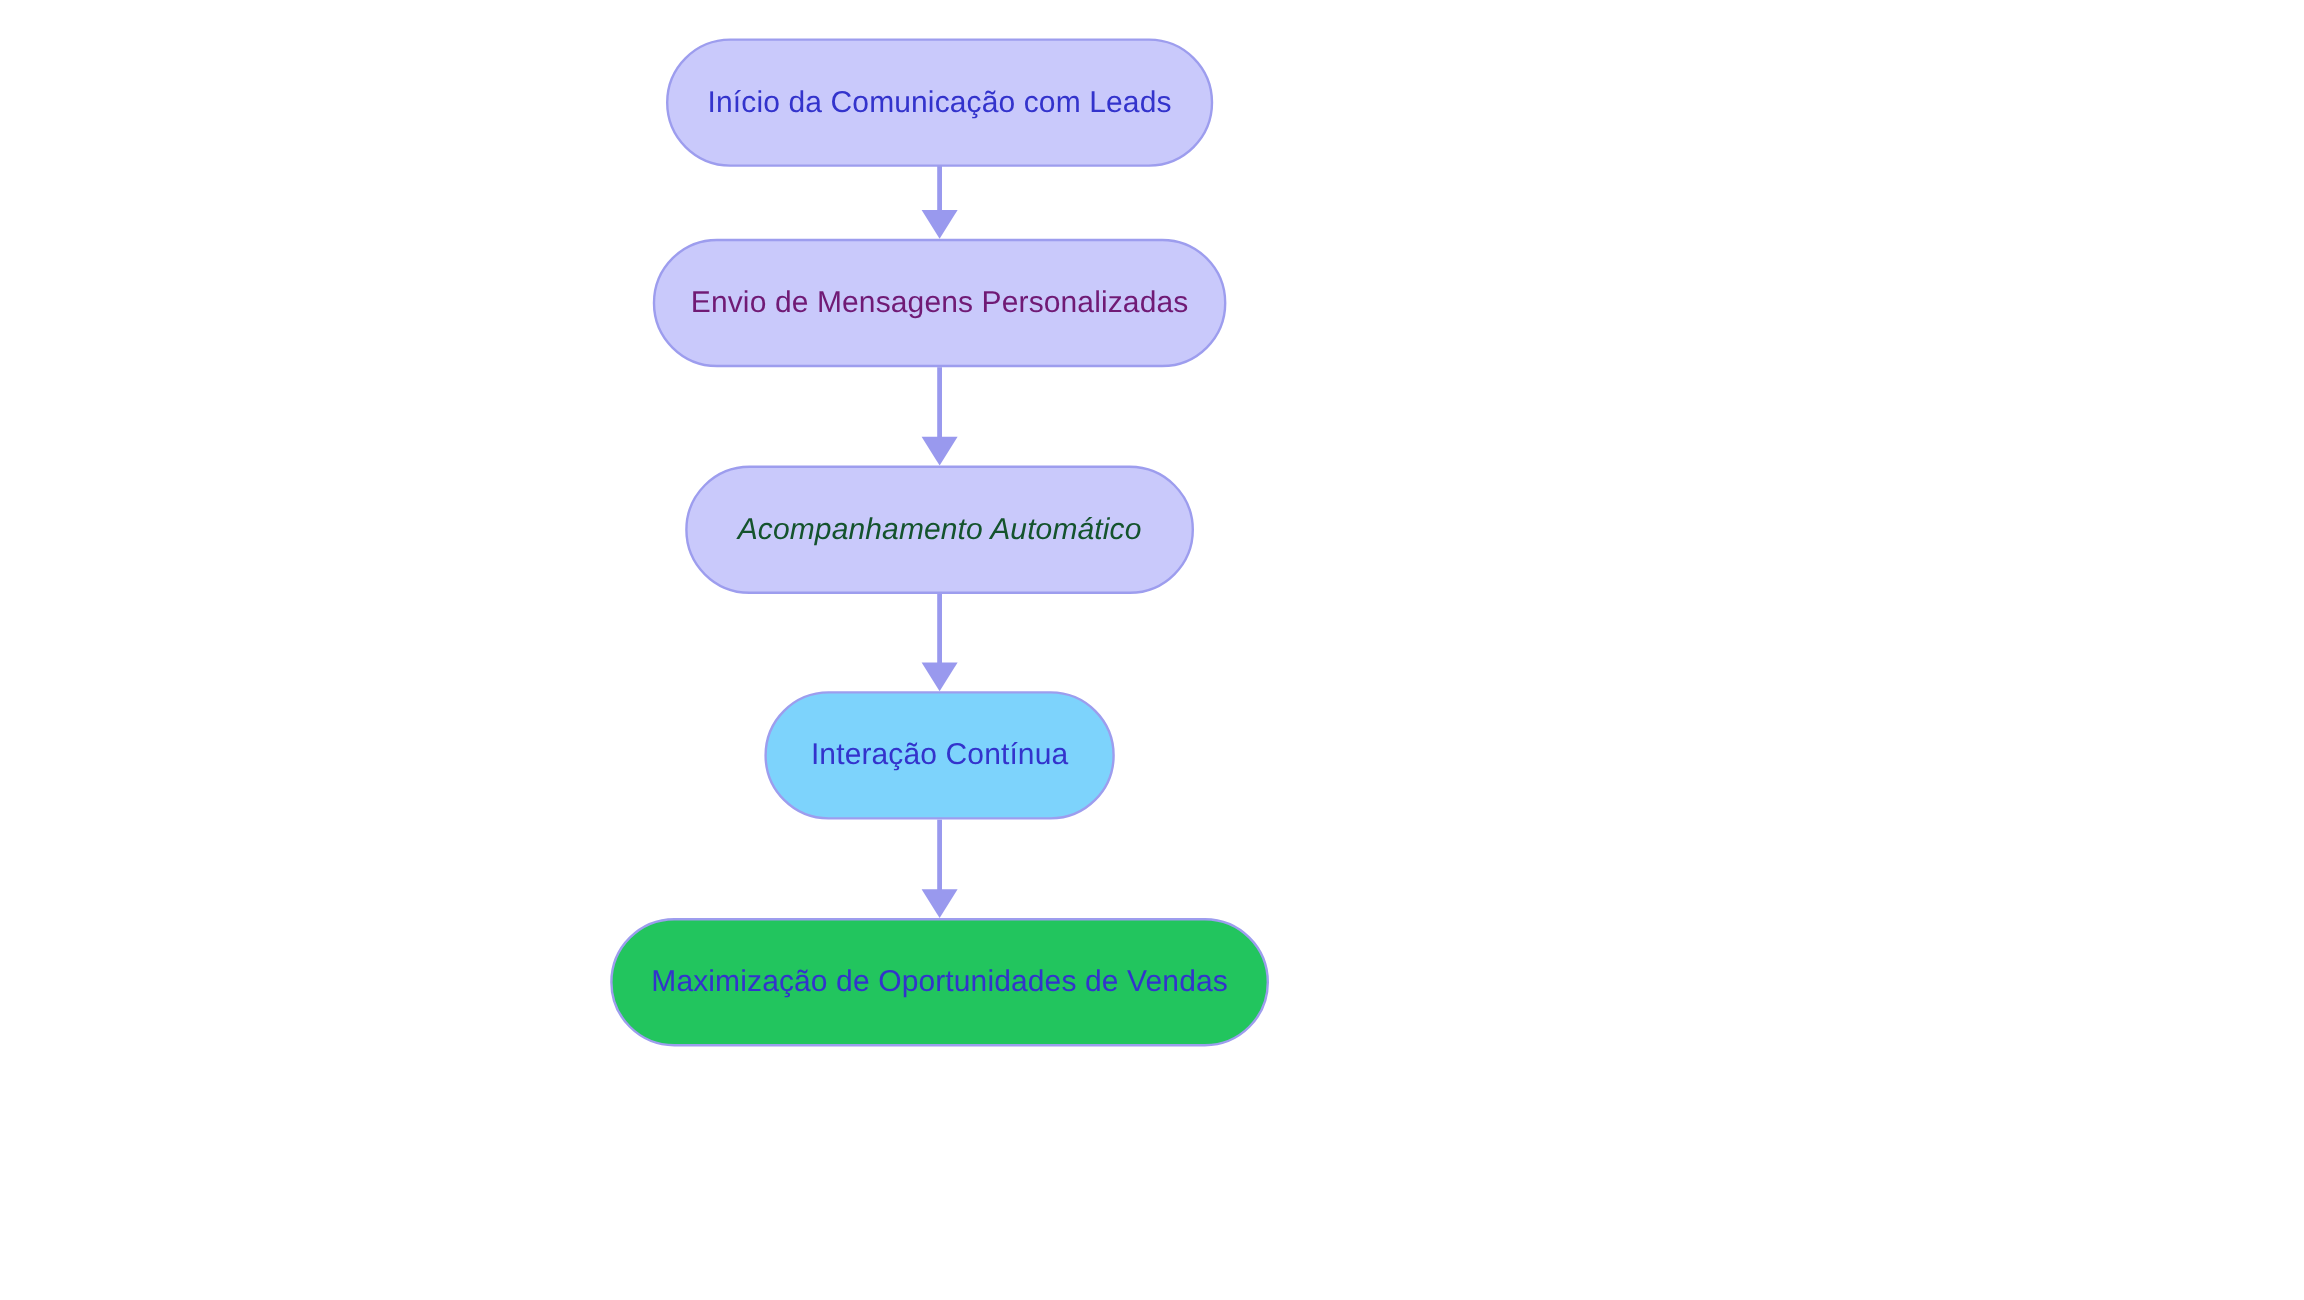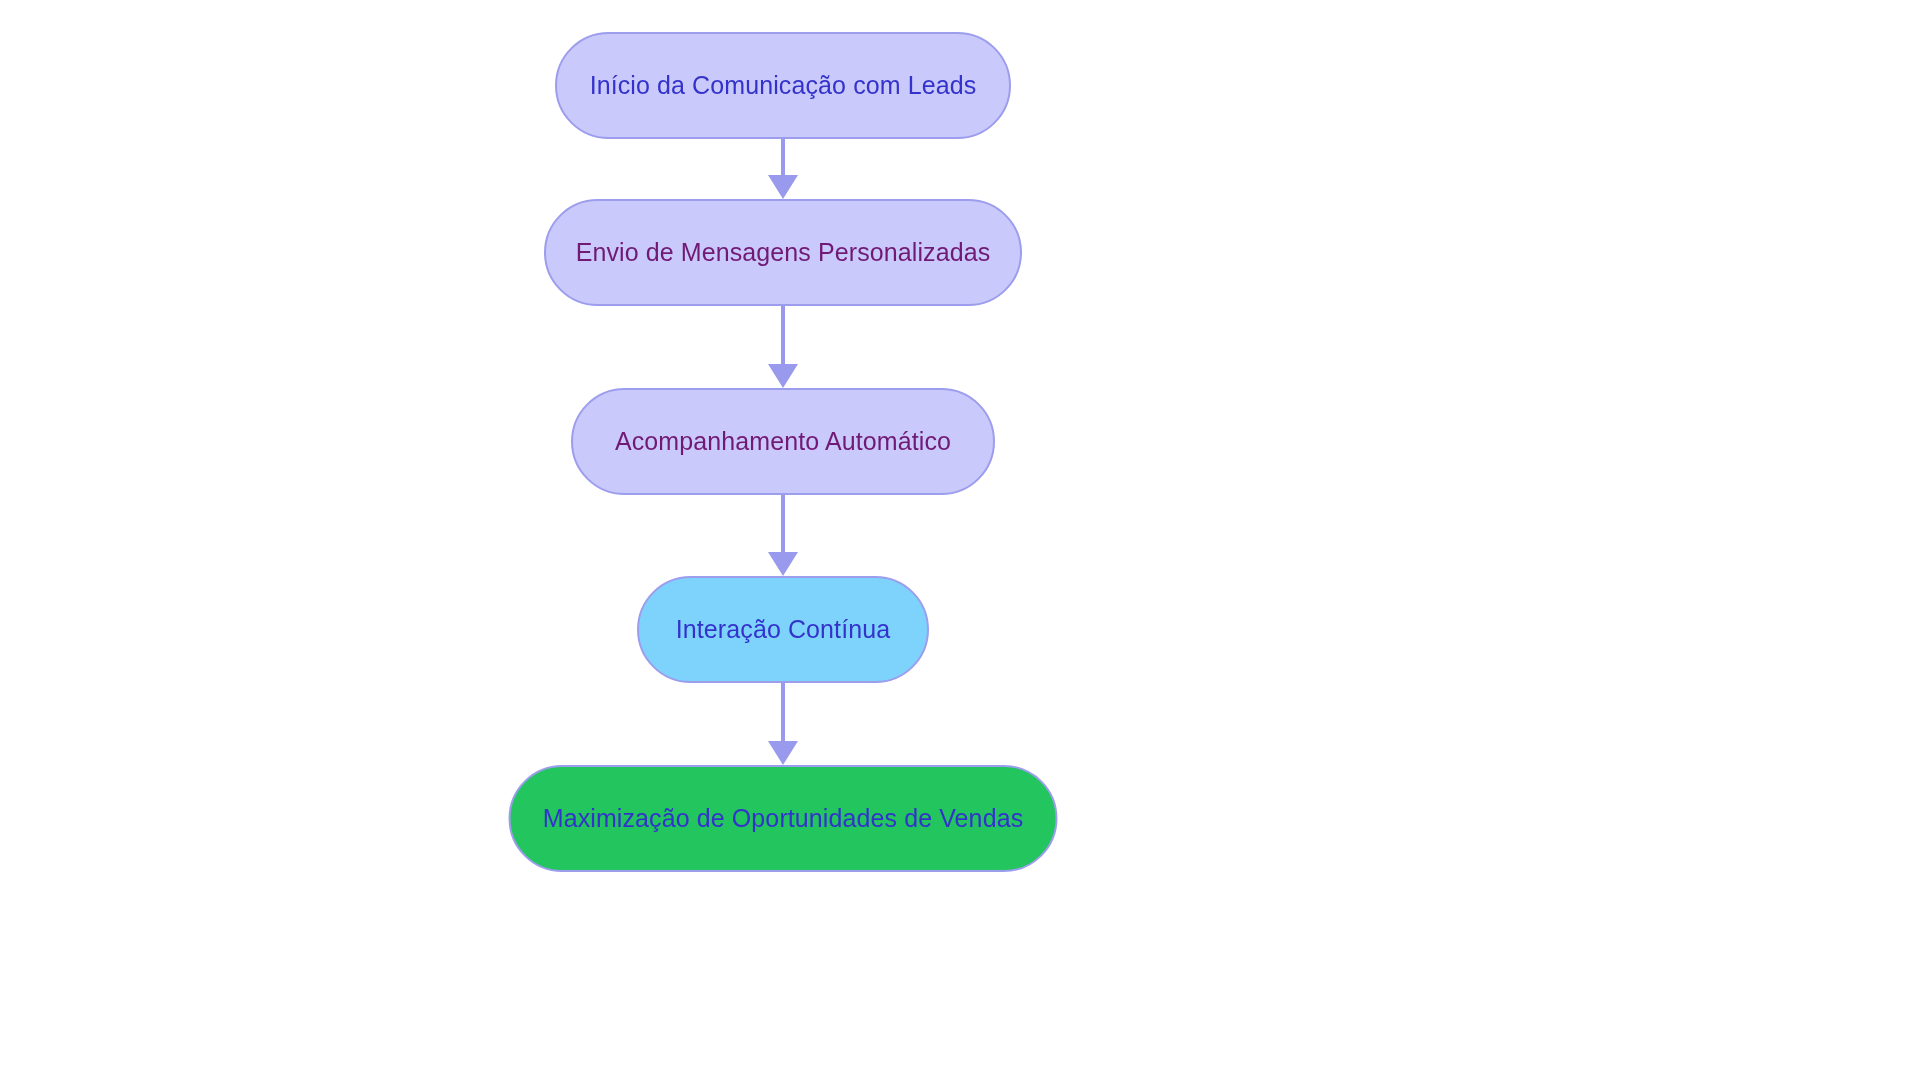--- a/index.html
+++ b/index.html
@@ -97,21 +97,21 @@
 
   <div class="node" style="left: 783px; top: 10px; width: 456px; height: 107px; background: rgb(201, 201, 251); border-color: rgb(157, 157, 238); margin-top: 22px;">
     <span class="node-label" style="color: rgb(51, 51, 204);">Início da Comunicação com Leads</span>
   </div>
 
   <div class="node" style="left: 783px; top: 199px; width: 478px; height: 107px; background: rgb(201, 201, 251); border-color: rgb(157, 157, 238);">
     <span class="node-label" style="color: #701a75;">Envio de Mensagens Personalizadas</span>
   </div>
 
   <div class="node" style="left: 783px; top: 388px; width: 424px; height: 107px; background: rgb(201, 201, 251); border-color: rgb(157, 157, 238);">
-    <span class="node-label" style="color: #701a75;">Acompanhamento Automático</span>
+    <span class="node-label" style="color: #14532d; font-style: italic;">Acompanhamento Automático</span>
   </div>
 
   <div class="node" style="left: 783px; top: 576px; width: 292px; height: 107px; background: #7dd3fc; border-color: rgb(157, 157, 238);">
     <span class="node-label" style="color: rgb(51, 51, 204);">Interação Contínua</span>
   </div>
 
   <div class="node" style="left: 783px; top: 765px; width: 549px; height: 107px; background: #22c55e; border-color: rgb(157, 157, 238); align-items: center;">
     <span class="node-label" style="color: rgb(51, 51, 204);">Maximização de Oportunidades de Vendas</span>
   </div>
 

